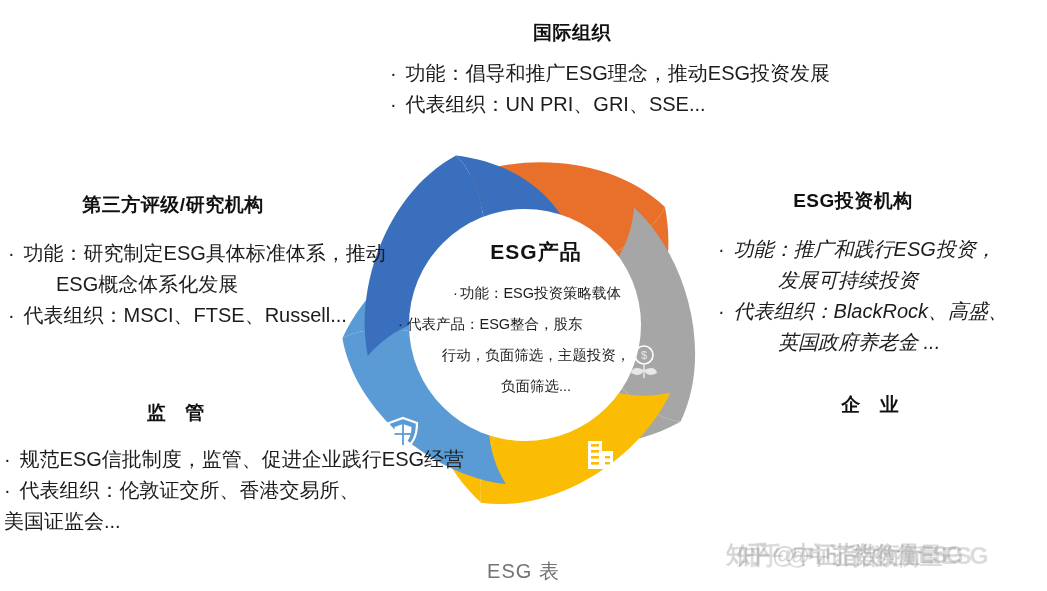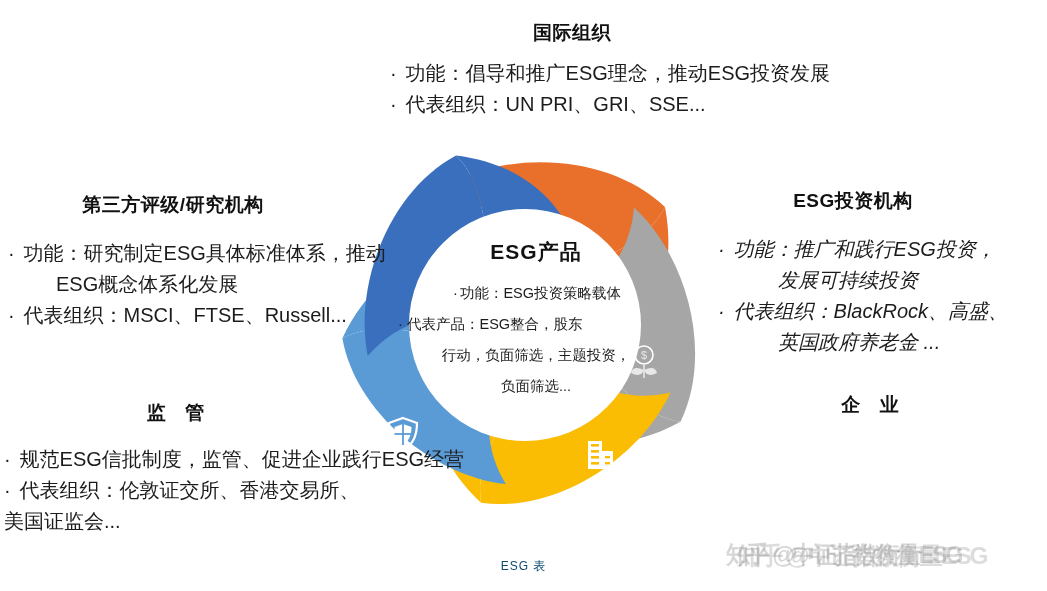--- a/index.html
+++ b/index.html
@@ -88,22 +88,22 @@
   }
   .c-line.l1{text-align:center;}
   .c-line.l2{text-align:left;}
   .c-line .dot{display:inline-block;width:9px;}
 
   
   #caption{
     position:absolute;
     left:0;right:0;top:558px;
     text-align:center;
-    font-size:12px;
-    color:#0c4a6e;
+    font-size:20px;
+    color:#737373;
     letter-spacing:1px;
   }
 
   
   #watermark{
     position:absolute;
     left:726px;top:540px;
     font-size:23px;
     font-weight:bold;
     color:rgba(120,120,120,.30);

